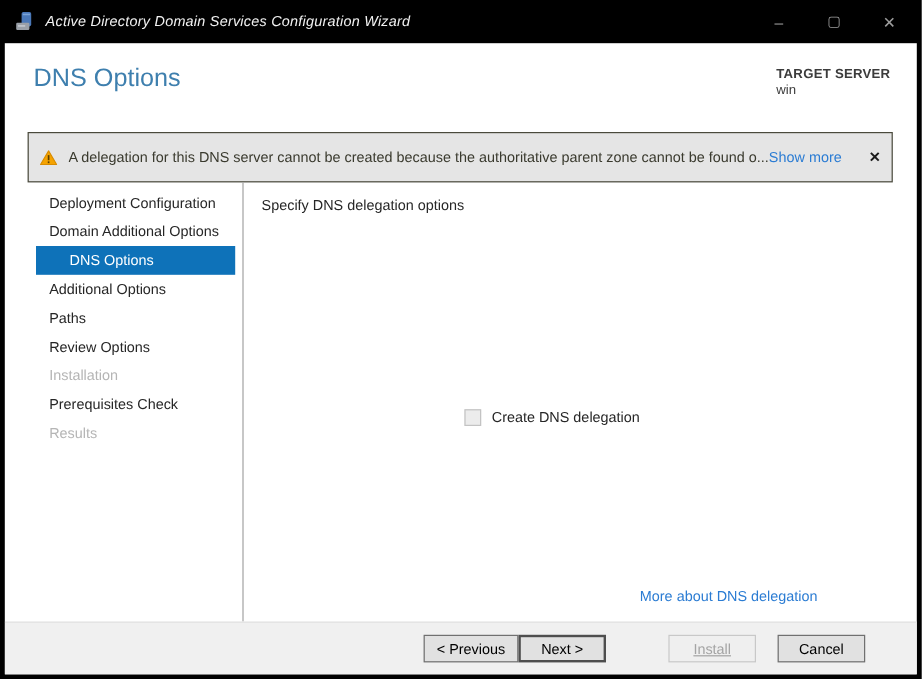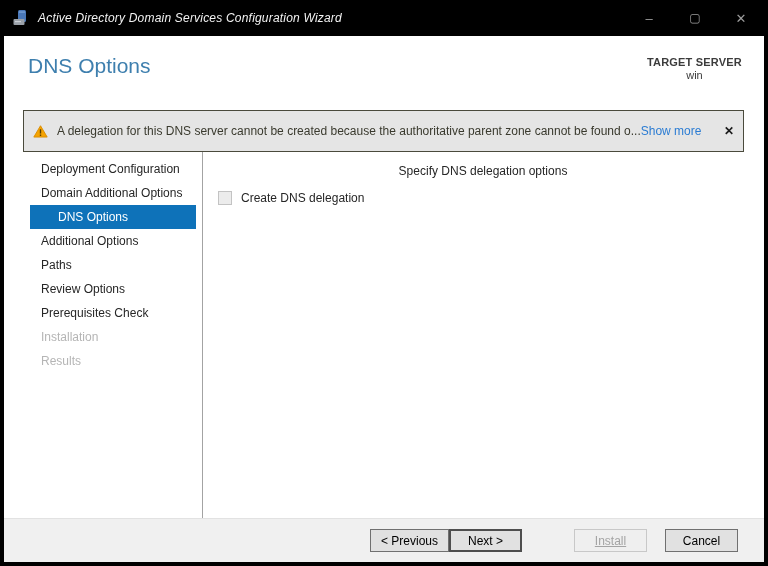--- a/index.html
+++ b/index.html
@@ -39,21 +39,21 @@
 
   
   .header{
     height:74px; flex:0 0 auto;
     display:flex; align-items:flex-start;
     padding:18px 22px 0 24px;
   }
   .page-title{
     font-size:21px; font-weight:300; color:#3e7fae;
   }
-  .target{ margin-left:auto; text-align:center; padding-top:2px; }
+  .target{ margin-left:auto; text-align:left; padding-top:2px; }
   .ts-label{ font-size:11px; font-weight:bold; color:#3c3c3c; letter-spacing:.2px; }
   .ts-value{ font-size:11px; color:#3c3c3c; margin-top:1px; }
 
   
   .banner{
     height:42px; flex:0 0 auto;
     margin:0 20px 0 19px;
     background:#e5e5e5;
     border:1px solid #4a4a3c;
     display:flex; align-items:center;
@@ -81,21 +81,21 @@
     font-size:12px; color:#262626;
     padding-left:37px; cursor:pointer;
   }
   .nav-item.selected{
     margin-left:26px; width:166px; padding-left:28px;
     background:#0e72b9; color:#fff;
   }
   .nav-item.disabled{ color:#b5b5b5; cursor:default; }
 
   .content{
-    flex:1 1 auto; display:flex; flex-direction:column;
+    flex:1 1 auto; display:flex; flex-direction:row;
     padding:12px 16px 0 15px; min-height:0;text-align:center;
   }
   .instruction{ font-size:12px; color:#262626; }
   .checkbox-row{
     display:flex; align-items:center; margin-top:13px; font-size:12px; color:#262626;
   }
   .checkbox{
     width:14px; height:14px; background:#ececec; border:1px solid #c3c3c3;
     display:inline-block; margin-right:9px;
   }
@@ -103,21 +103,21 @@
     margin-top:auto; margin-bottom:14px;
     font-size:12px; color:#2b7cd3; text-decoration:none; cursor:pointer;
     align-self:flex-start;
   }
 
   
   .footer{
     height:44px; flex:0 0 auto;
     background:#f0f0f0; border-top:1px solid #e2e2e2;
     display:flex; align-items:center; justify-content:flex-end;
-    padding-right:26px;
+    padding-right:43px;
   }
   .btn{
     min-width:73px; height:23px;
     background:#e1e1e1; border:1px solid #707070;
     font-family:"Liberation Sans", sans-serif;
     font-size:12px; color:#000;
     display:flex; align-items:center; justify-content:center;
     padding:0 10px; cursor:pointer;
   }
   .btn.default{ border:2px solid #4e4e4e; }
@@ -174,31 +174,32 @@
 
     <div class="body">
 
       <nav class="sidebar">
         <div class="nav-item">Deployment Configuration</div>
         <div class="nav-item">Domain Additional Options</div>
         <div class="nav-item selected">DNS Options</div>
         <div class="nav-item">Additional Options</div>
         <div class="nav-item">Paths</div>
         <div class="nav-item">Review Options</div>
+        <div class="nav-item disabled">Installation</div>
         <div class="nav-item">Prerequisites Check</div>
-        <div class="nav-item disabled">Installation</div>
         <div class="nav-item disabled">Results</div>
       </nav>
 
       <div class="content">
         <div class="instruction">Specify DNS delegation options</div>
         <div class="checkbox-row">
           <span class="checkbox"></span>
           <span>Create DNS delegation</span>
         </div>
+        <a class="more-link">More about DNS delegation</a>
       </div>
 
     </div>
 
     <div class="footer">
       <button class="btn">&lt; Previous</button>
       <button class="btn default">Next &gt;</button>
       <button class="btn disabled">Install</button>
       <button class="btn cancel">Cancel</button>
     </div>

